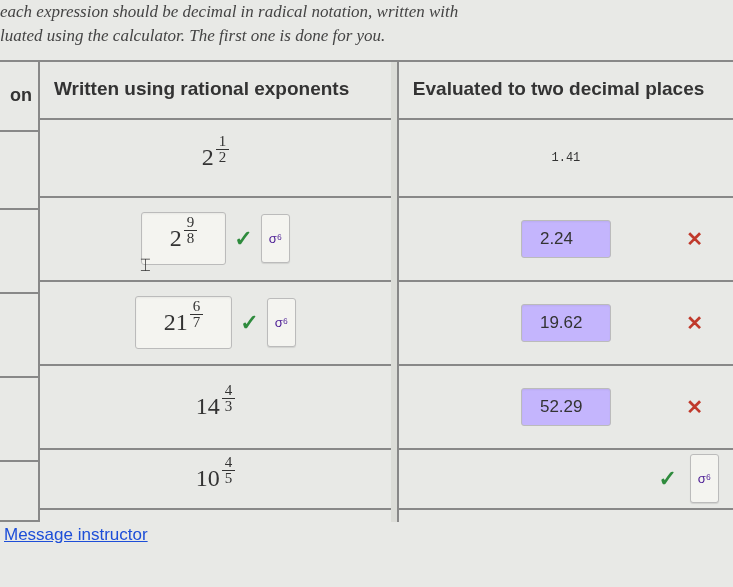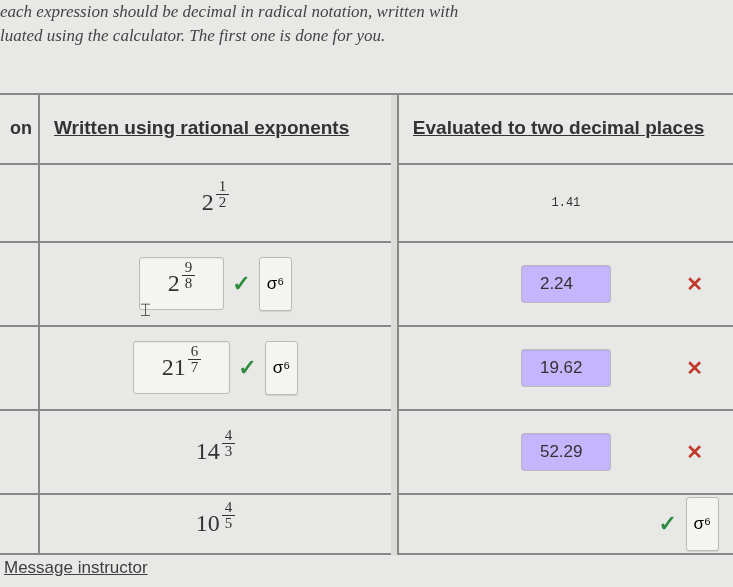--- a/index.html
+++ b/index.html
@@ -14,21 +14,20 @@
     .instruction {
       font-style: italic;
       font-size: 17px;
       padding: 0 10px 12px 0;
       line-height: 1.4;
       color: #444;
     }
     .table-wrap {
       display: flex;
       border-top: 2px solid #888;
-      margin-top: 33px;
     }
     .left-stub {
       width: 40px;
       flex-shrink: 0;
       border-right: 2px solid #888;
     }
     .stub-head {
       height: 72px;
       border-bottom: 2px solid #888;
       display: flex;
@@ -46,33 +45,32 @@
     }
     .middle-col {
       flex: 1.05;
       border-right: 6px solid #dcddd8;
     }
     .right-col {
       flex: 1;
       border-left: 2px solid #888;
     }
     .col-head {
-      height: 72px;
+      height: 60px;
       border-bottom: 2px solid #888;
       border-top: 2px solid #888;
       margin-top: -2px;
       display: flex;
       align-items: center;
       padding: 8px 14px;
       font-family: Arial, sans-serif;
       font-weight: bold;
       font-size: 19px;
       color: #333;
       line-height: 1.3;
-      text-decoration: underline;
     }
     .cell {
       border-bottom: 2px solid #888;
       display: flex;
       align-items: center;
       justify-content: center;
       position: relative;
       height: 84px;
     }
     .cell.h1 { height: 78px; }
@@ -135,39 +133,39 @@
       color: #c0392b;
       font-size: 20px;
       font-weight: bold;
       margin-left: 16px;
     }
     .sigma-btn {
       border: 1px solid #bbb;
       border-radius: 3px;
       background: #f4f4f0;
       padding: 16px 7px;
-      font-size: 17px;
-      color: #000000;
+      font-size: 13px;
+      color: #4c1d95;
       font-family: Arial, sans-serif;
       display: inline-flex;
       align-items: center;
       box-shadow: 0 1px 1px rgba(0,0,0,0.1);
     }
     .cursor-mark {
       position: absolute;
       font-family: 'Times New Roman', serif;
       font-size: 18px;
       color: #333;
       bottom: 4px;
       left: 100px;
     }
     .msg-link {
       font-family: Arial, sans-serif;
       font-size: 17px;
-      color: #404040;
+      color: #1d4ed8;
       text-decoration: underline;
       padding: 3px 0 0 4px;
       display: inline-block;
     }
     .right-cell-inner {
       display:flex;
       align-items:center;
       justify-content:center;
       width:100%;
       position:relative;

